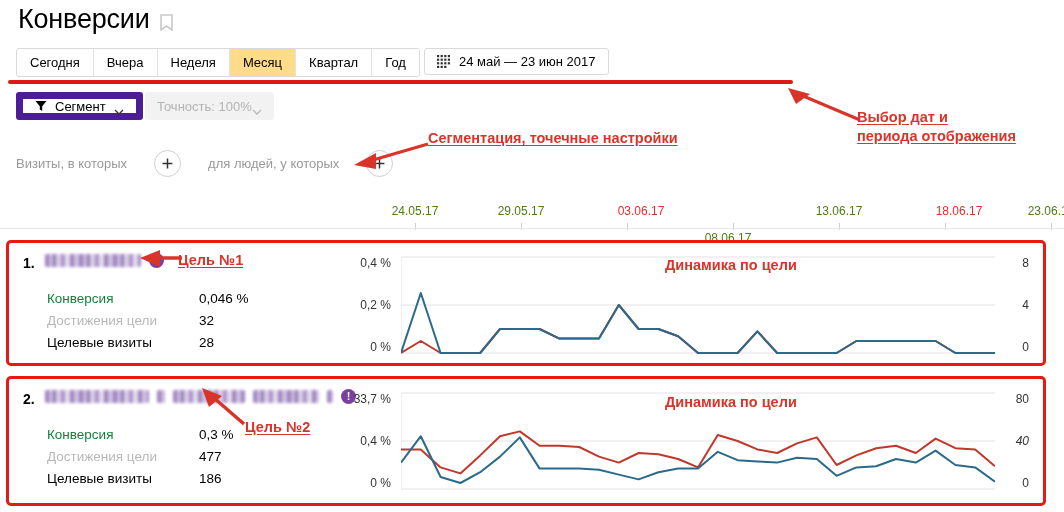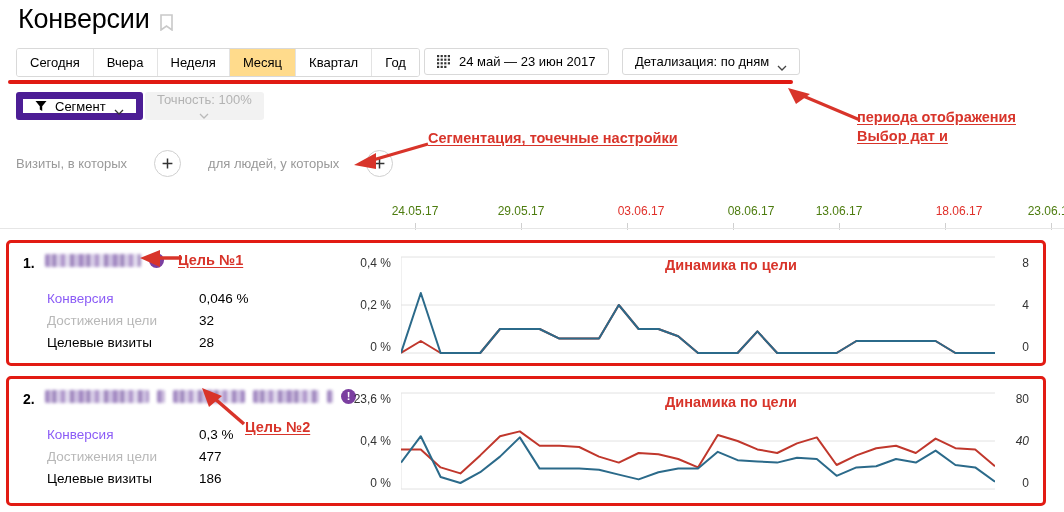--- a/index.html
+++ b/index.html
@@ -25,21 +25,21 @@
   .cal-icon{display:block;width:13px;height:13px;}
   .detail-select{position:absolute;left:622px;top:48px;height:27px;box-sizing:border-box;display:flex;align-items:center;gap:8px;padding:0 12px;border:1px solid #d9d9d9;border-radius:3px;background:#fff;font-size:13px;cursor:pointer;white-space:nowrap;}
   .chev{display:block;width:10px;height:6px;}
 
   
   .red-underline{position:absolute;left:8px;top:80px;width:785px;height:4px;background:#e01a13;border-radius:2px;}
 
   
   .segment-btn{position:absolute;left:16px;top:92px;height:28px;box-sizing:border-box;display:flex;align-items:center;gap:8px;padding:0 12px;border:7px solid #4c1d95;border-radius:3px;background:#fff;font-size:13px;cursor:pointer;}
   .funnel-icon{display:block;width:12px;height:12px;}
-  .accuracy-btn{position:absolute;left:145px;top:92px;height:28px;box-sizing:border-box;display:flex;align-items:center;padding:0 12px;border-radius:3px;background:#f2f2f2;font-size:13px;color:#b3b3b3;cursor:pointer;flex-direction:column;}
+  .accuracy-btn{position:absolute;left:145px;top:92px;height:28px;box-sizing:border-box;display:flex;align-items:center;padding:0 12px;border-radius:3px;background:#f2f2f2;font-size:13px;color:#b3b3b3;cursor:pointer;}
 
   
   .filter-row{position:absolute;left:16px;top:150px;display:flex;align-items:center;gap:27px;font-size:13px;color:#999;}
   .plus-btn{width:25px;height:25px;border:1px solid #d0d0d0;border-radius:50%;display:flex;align-items:center;justify-content:center;background:#fff;cursor:pointer;}
   .plus-btn svg{display:block;width:11px;height:11px;}
 
   
   .anno{position:absolute;color:#d8342a;font-weight:bold;font-size:14.5px;line-height:19px;text-decoration:underline;text-underline-offset:2px;}
   .anno-dates{left:857px;top:108px;}
   .anno-seg{left:428px;top:129px;font-size:14.5px;}
@@ -71,21 +71,21 @@
   .blurred.b2a{width:104px;}
   .blurred.b2b{width:8px;}
   .blurred.b2c{width:72px;}
   .blurred.b2d{width:66px;}
   .blurred.b2e{width:6px;}
   .warn-badge{width:15px;height:15px;border-radius:50%;background:#7b3fa0;color:#fff;font-size:11px;font-weight:bold;display:flex;align-items:center;justify-content:center;line-height:1;}
 
   .metrics{position:absolute;left:38px;top:44px;font-size:13.5px;}
   .metric-row{display:flex;height:22px;align-items:center;}
   .metric-label{width:152px;}
-  .metric-label.conv{color:#8b5cf6;}
+  .metric-label.conv{color:#15803d;}
   .metric-label.ach{color:#b8b8b8;}
   .metric-label.visits{color:#000;}
   .metric-value{color:#000;}
 
   
   .chart-wrap{position:absolute;top:12px;left:330px;width:690px;height:100px;}
   .y-left{position:absolute;left:0;width:52px;text-align:right;font-size:12px;color:#333;transform:translateY(-50%);}
   .y-right{position:absolute;right:0;width:26px;text-align:right;font-size:12px;color:#333;transform:translateY(-50%);}
   .plot{position:absolute;left:62px;right:34px;top:0;bottom:0;}
   .plot svg{display:block;width:100%;height:100%;}
@@ -131,28 +131,20 @@
             <rect x="10.8" y="7.2" width="2.2" height="2.2"></rect>
           <rect x="0" y="10.8" width="2.2" height="2.2"></rect>
             <rect x="3.6" y="10.8" width="2.2" height="2.2"></rect>
             <rect x="7.2" y="10.8" width="2.2" height="2.2"></rect>
         </g>
       </svg>
     </span>
     <span>24 май — 23 июн 2017</span>
   </div>
 
-  <div class="detail-select">
-    <span>Детализация: по дням</span>
-    <span class="chev">
-      <svg viewBox="0 0 10 6">
-          <path d="M1 1l4 4 4-4" fill="none" stroke="#444" stroke-width="1.3"></path>
-        </svg>
-    </span>
-  </div>
 
   <div class="red-underline"></div>
 
   <div class="segment-btn">
     <span class="funnel-icon">
       <svg viewBox="0 0 12 12">
           <path d="M0.5 1h11L7.2 6.3V11L4.8 9.4V6.3z" fill="#000"></path>
         </svg>
     </span>
     <span>Сегмент</span>
@@ -180,42 +172,42 @@
     </span>
     <span>для людей, у которых</span>
     <span class="plus-btn">
       <svg viewBox="0 0 11 11">
           <path d="M5.5 0.6v9.8M0.6 5.5h9.8" stroke="#333" stroke-width="1.5"></path>
         </svg>
     </span>
   </div>
 
   <div class="anno anno-dates">
+    <div>Выбор дат и</div>
     <div>периода отображения</div>
-    <div>Выбор дат и</div>
   </div>
   <svg class="arrow" style="left:786px;top:88px;width:78px;height:36px;">
     <path d="M74 32 L10 5" stroke="#d8342a" stroke-width="3" fill="none"></path>
     <path d="M2 0 L24 6 L10 16 Z" fill="#d8342a"></path>
   </svg>
 
   <div class="anno anno-seg">Сегментация, точечные настройки</div>
   <svg class="arrow" style="left:348px;top:140px;width:84px;height:32px;">
     <path d="M80 4 L18 22" stroke="#d8342a" stroke-width="3" fill="none"></path>
     <path d="M6 25 L28 13 L28 29 Z" fill="#d8342a"></path>
   </svg>
 
   <div class="date-axis">
     <span class="tick-label" style="left:25px;">24.05.17</span>
     <span class="tick-mark" style="left:25px;"></span>
     <span class="tick-label" style="left:131px;">29.05.17</span>
     <span class="tick-mark" style="left:131px;"></span>
     <span class="tick-label red" style="left:237px;">03.06.17</span>
     <span class="tick-mark" style="left:237px;"></span>
-    <span class="tick-label" style="left:361px;">08.06.17</span>
+    <span class="tick-label" style="left:338px;margin-top:27px;">08.06.17</span>
     <span class="tick-mark" style="left:343px;"></span>
     <span class="tick-label" style="left:449px;">13.06.17</span>
     <span class="tick-mark" style="left:449px;"></span>
     <span class="tick-label red" style="left:555px;">18.06.17</span>
     <span class="tick-mark" style="left:555px;"></span>
     <span class="tick-label" style="left:661px;">23.06.17</span>
     <span class="tick-mark" style="left:661px;"></span>
   </div>
   <div class="axis-hr"></div>
 
@@ -287,21 +279,21 @@
         <span class="metric-label ach">Достижения цели</span>
         <span class="metric-value">477</span>
       </div>
       <div class="metric-row">
         <span class="metric-label visits">Целевые визиты</span>
         <span class="metric-value">186</span>
       </div>
     </div>
 
     <div class="chart-wrap">
-      <span class="y-left" style="top:8px;">23,6 %</span>
+      <span class="y-left" style="top:8px;">33,7 %</span>
       <span class="y-left" style="top:50px;">0,4 %</span>
       <span class="y-left" style="top:92px;">0 %</span>
       <span class="y-right" style="top:8px;">80</span>
       <span class="y-right" style="top:50px;font-style:italic;">40</span>
       <span class="y-right" style="top:92px;">0</span>
       <div class="plot">
         <svg id="plot-2" viewBox="0 0 600 100" preserveAspectRatio="none">
             <line x1="0" x2="600" y1="2" y2="2" stroke="#e2e2e2" stroke-width="1" vector-effect="non-scaling-stroke"></line>
             <line x1="0" x2="600" y1="50" y2="50" stroke="#e2e2e2" stroke-width="1" vector-effect="non-scaling-stroke"></line>
             <line x1="0" x2="600" y1="98" y2="98" stroke="#e2e2e2" stroke-width="1" vector-effect="non-scaling-stroke"></line>

